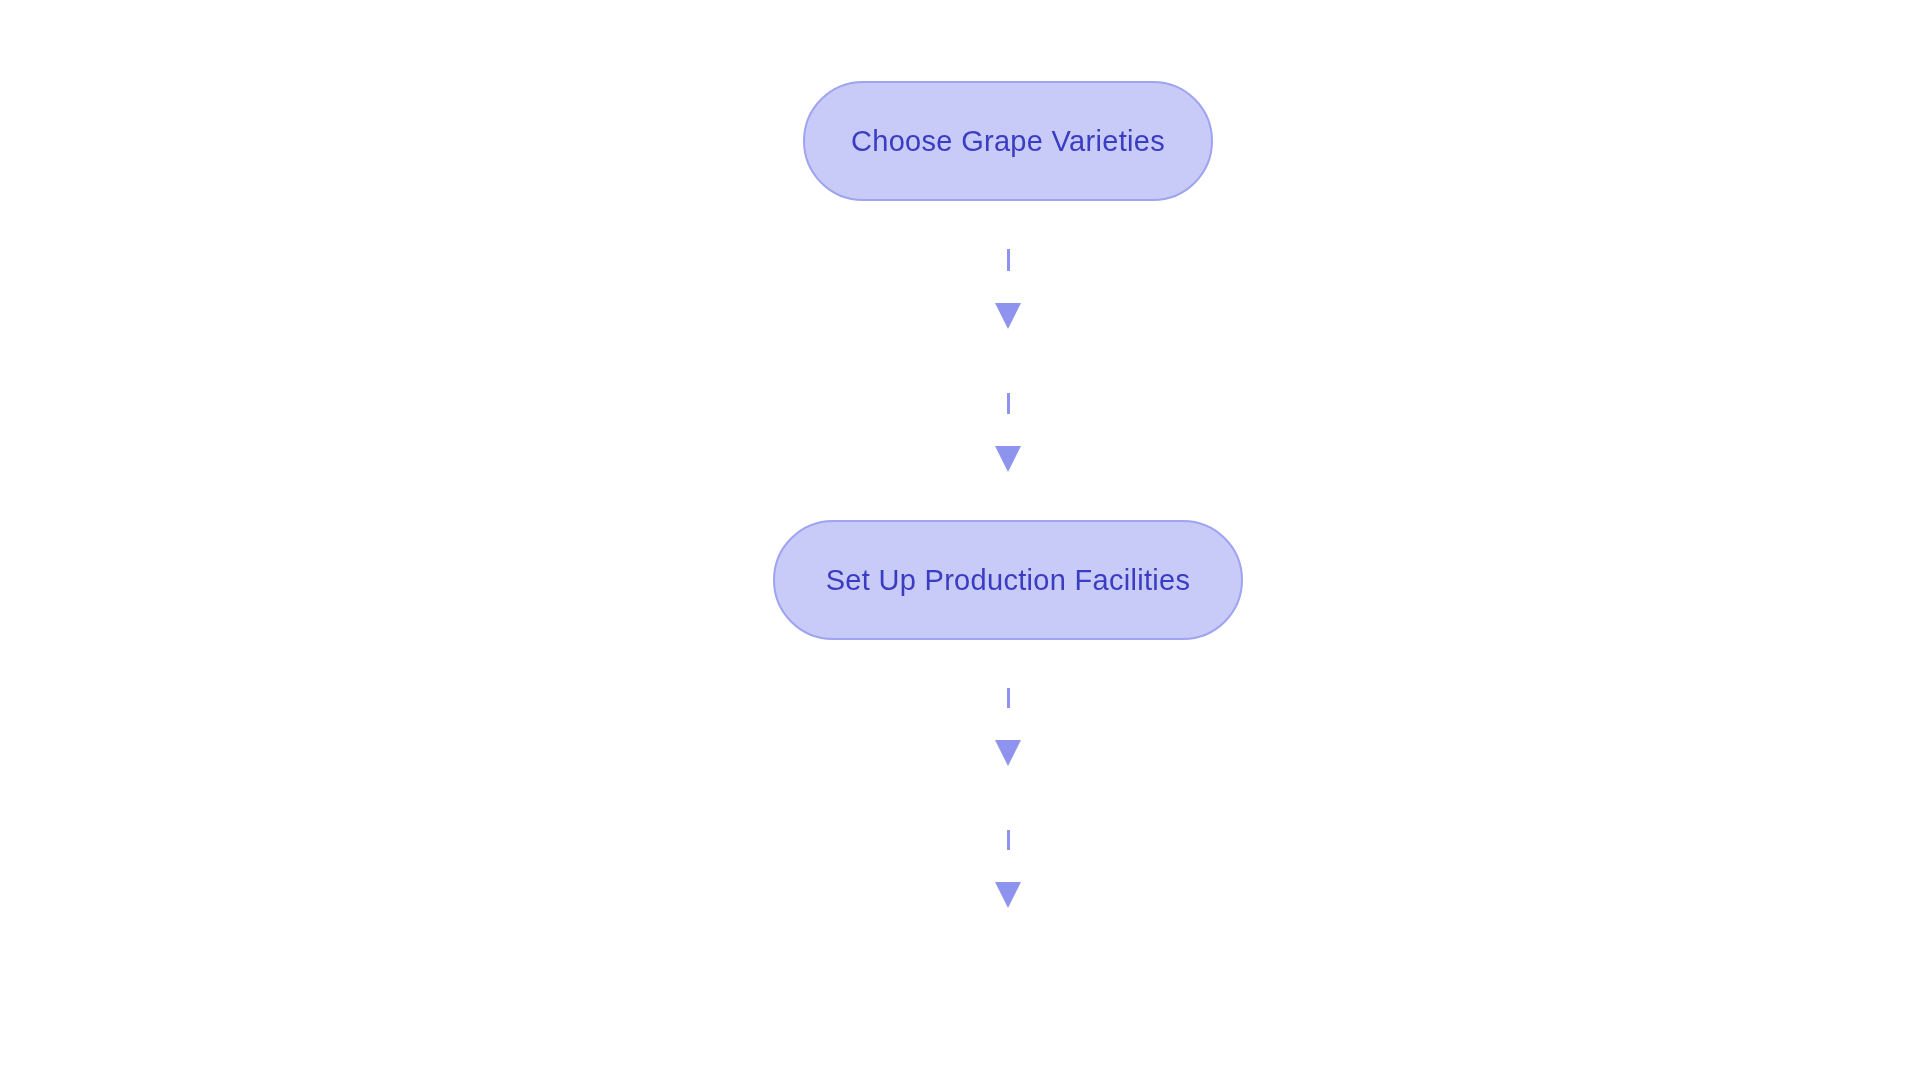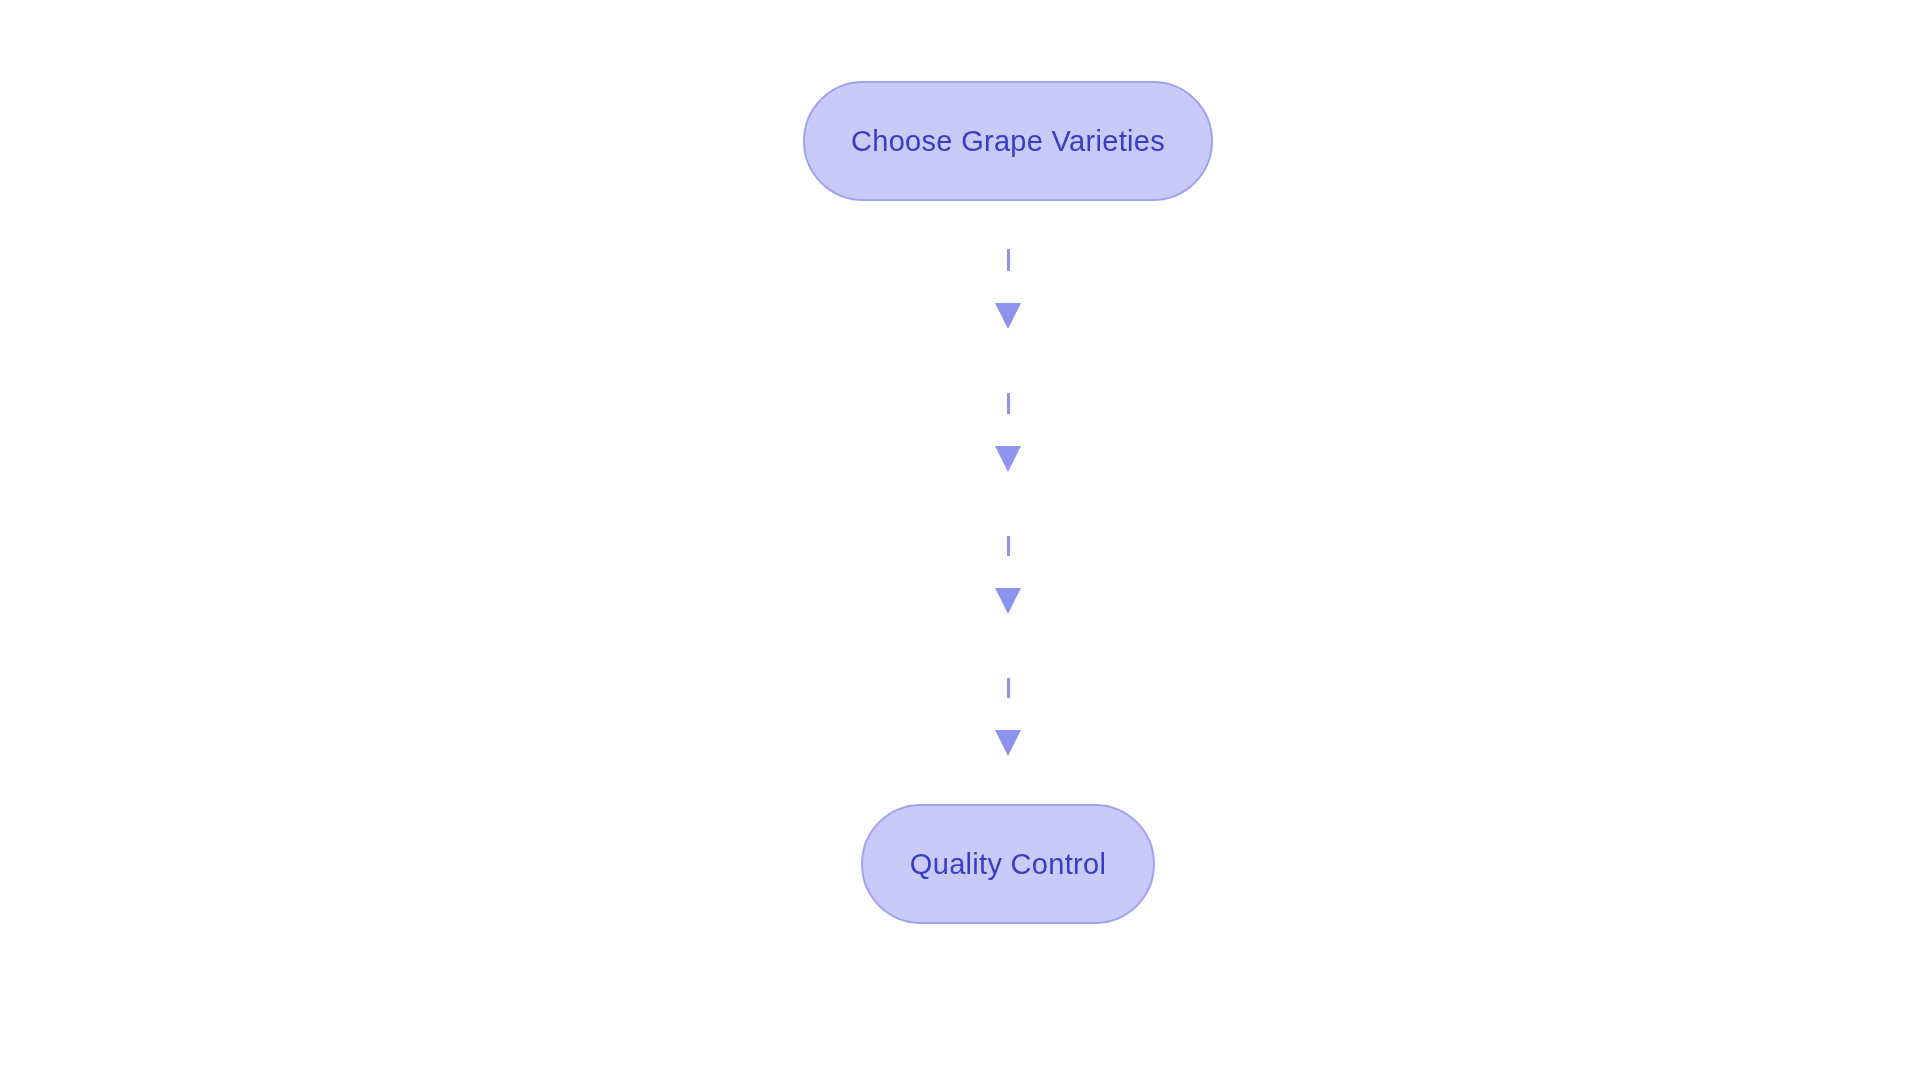--- a/index.html
+++ b/index.html
@@ -84,29 +84,29 @@
     <div class="arrow-line"></div>
     <div class="arrow-head"></div>
   </div>
 
 
   <div class="connector h2">
     <div class="arrow-line"></div>
     <div class="arrow-head"></div>
   </div>
 
+  <div class="node w3">
+    <span class="node-label">Set Up Production Facilities</span>
+  </div>
 
   <div class="connector h3">
     <div class="arrow-line"></div>
     <div class="arrow-head"></div>
   </div>
 
 
   <div class="connector h3">
     <div class="arrow-line"></div>
     <div class="arrow-head"></div>
   </div>
 
-  <div class="node w5">
-    <span class="node-label">Quality Control</span>
-  </div>
 
 </div>
 
 </body></html>

